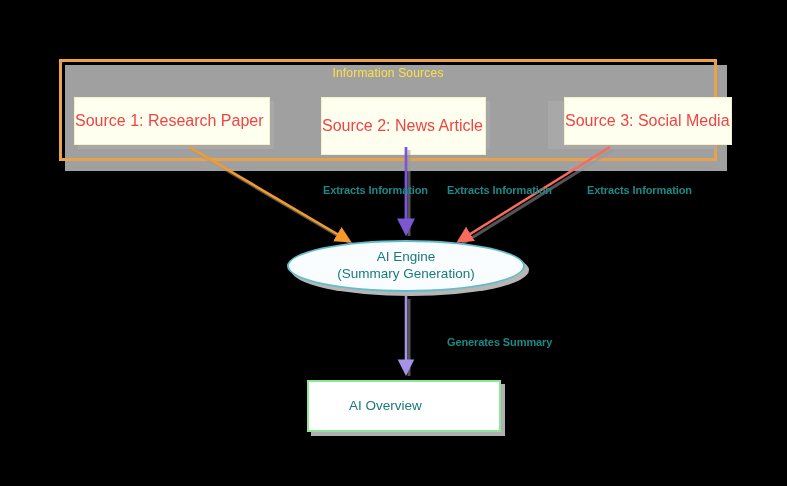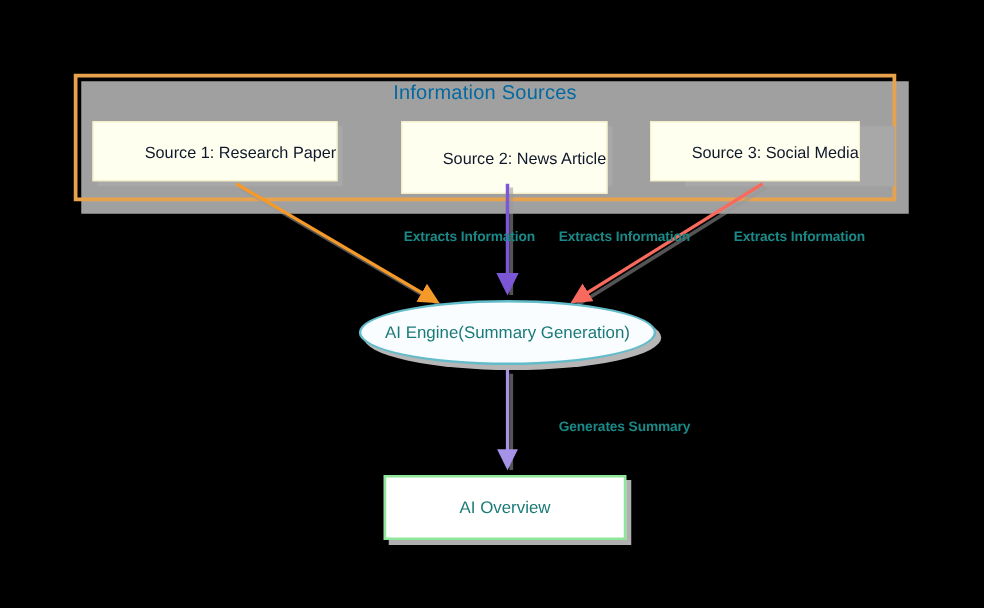--- a/index.html
+++ b/index.html
@@ -34,51 +34,51 @@
     border: 3px solid #e8a24c;
     background: transparent;
     box-sizing: border-box;
   }
   .cluster-label {
     position: absolute;
     left: 0;
     top: 4px;
     width: 100%;
     text-align: center;
-    font-size: 16px;
-    color: #0369a1;
+    font-size: 12px;
+    color: #fde047;
     letter-spacing: 0.2px;
   }
 
   
   .node-shadow {
     position: absolute;
     background: #a8a8a8;
   }
   .src-box {
     position: absolute;
     background: #fffff0;
     border: 1px solid #f5f0c8;
     box-sizing: border-box;
     display: flex;
     align-items: center;
-    justify-content: flex-end;
-    color: #0f172a;
-    font-size: 13px;
+    justify-content: flex-start;
+    color: #ef4444;
+    font-size: 16px;
     white-space: nowrap;
   }
 
   #src1-shadow { left: 78px;  top: 101px; width: 196px; height: 48px; }
   #src1 { left: 74px;  top: 97px;  width: 196px; height: 48px; }
 
   #src2-shadow { left: 325px; top: 101px; width: 165px; height: 48px; }
   #src2 { left: 321px; top: 97px;  width: 165px; height: 58px; }
 
   #src3-shadow { left: 548px; top: 101px; width: 168px; height: 48px; }
-  #src3 { left: 520px; top: 97px;  width: 168px; height: 48px; }
+  #src3 { left: 564px; top: 97px;  width: 168px; height: 48px; }
 
   
   #engine-shadow {
     position: absolute;
     left: 291px;
     top: 244px;
     width: 238px;
     height: 52px;
     background: #b6b6b6;
     border-radius: 50%;
@@ -87,21 +87,21 @@
     position: absolute;
     left: 287px;
     top: 240px;
     width: 238px;
     height: 52px;
     background: #fafdff;
     border: 2px solid #62bcc9;
     border-radius: 50%;
     box-sizing: border-box;
     display: flex;
-    flex-direction: row;
+    flex-direction: column;
     align-items: center;
     justify-content: center;
     color: #1a7a78;
     font-size: 13.5px;
     line-height: 1.25;
     white-space: nowrap;
   }
 
   
   #out-shadow {
@@ -115,27 +115,27 @@
   #out {
     position: absolute;
     left: 307px;
     top: 380px;
     width: 194px;
     height: 52px;
     background: #ffffff;
     border: 2px solid #8ce898;
     box-sizing: border-box;
     display: flex;
-    flex-direction: row;
-    align-items: center;
+    flex-direction: column;
     justify-content: center;
     color: #1a7a78;
     font-size: 13.5px;
     line-height: 1.25;
     white-space: nowrap;
+    padding-left: 40px;
   }
 
   
   .edge-label {
     position: absolute;
     font-size: 11px;
     font-weight: bold;
     color: #1a8a88;
     white-space: nowrap;
     letter-spacing: -0.1px;

